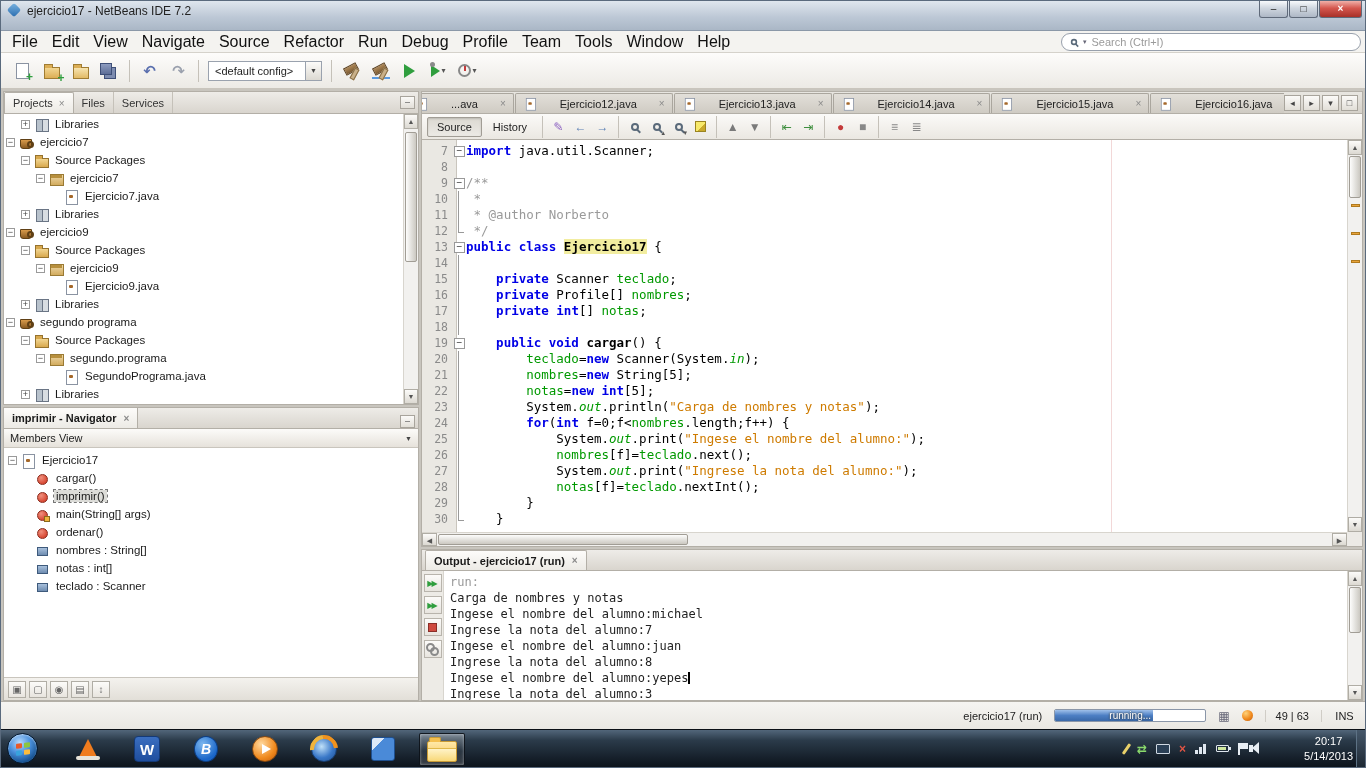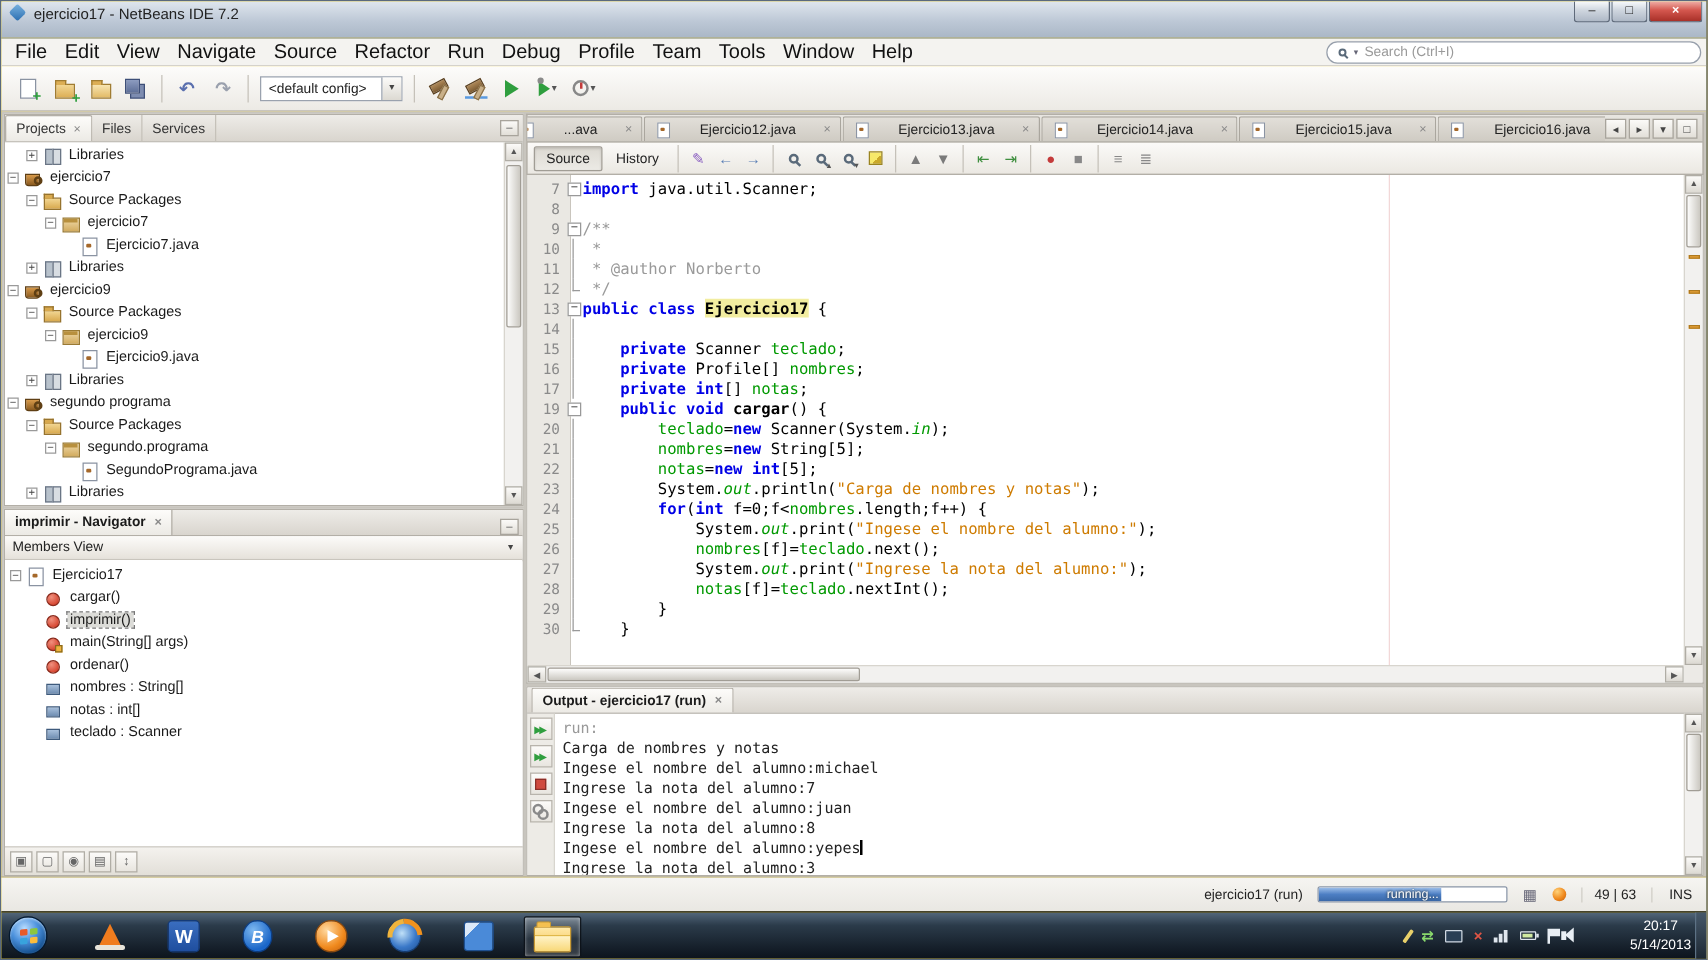--- a/index.html
+++ b/index.html
@@ -629,20 +629,25 @@
                 <span class="ln">16</span>
                 <span class="fd fd-pipe"></span>
                 <span class="ct"><span>    </span><span class="tok-k">private</span><span> Profile[] </span><span class="tok-f">nombres</span><span>;</span></span>
               </div>
               <div class="cl">
                 <span class="ln">17</span>
                 <span class="fd fd-pipe"></span>
                 <span class="ct"><span>    </span><span class="tok-k">private</span><span> </span><span class="tok-k">int</span><span>[] </span><span class="tok-f">notas</span><span>;</span></span>
               </div>
               <div class="cl">
+                <span class="ln">18</span>
+                <span class="fd fd-pipe"></span>
+                <span class="ct"></span>
+              </div>
+              <div class="cl">
                 <span class="ln">19</span>
                 <span class="fd fd-box"></span>
                 <span class="ct"><span>    </span><span class="tok-k">public</span><span> </span><span class="tok-k">void</span><span> </span><span class="tok-m">cargar</span><span>() {</span></span>
               </div>
               <div class="cl">
                 <span class="ln">20</span>
                 <span class="fd fd-pipe"></span>
                 <span class="ct"><span>        </span><span class="tok-f">teclado</span><span>=</span><span class="tok-k">new</span><span> Scanner(System.</span><span class="tok-sf">in</span><span>);</span></span>
               </div>
               <div class="cl">

